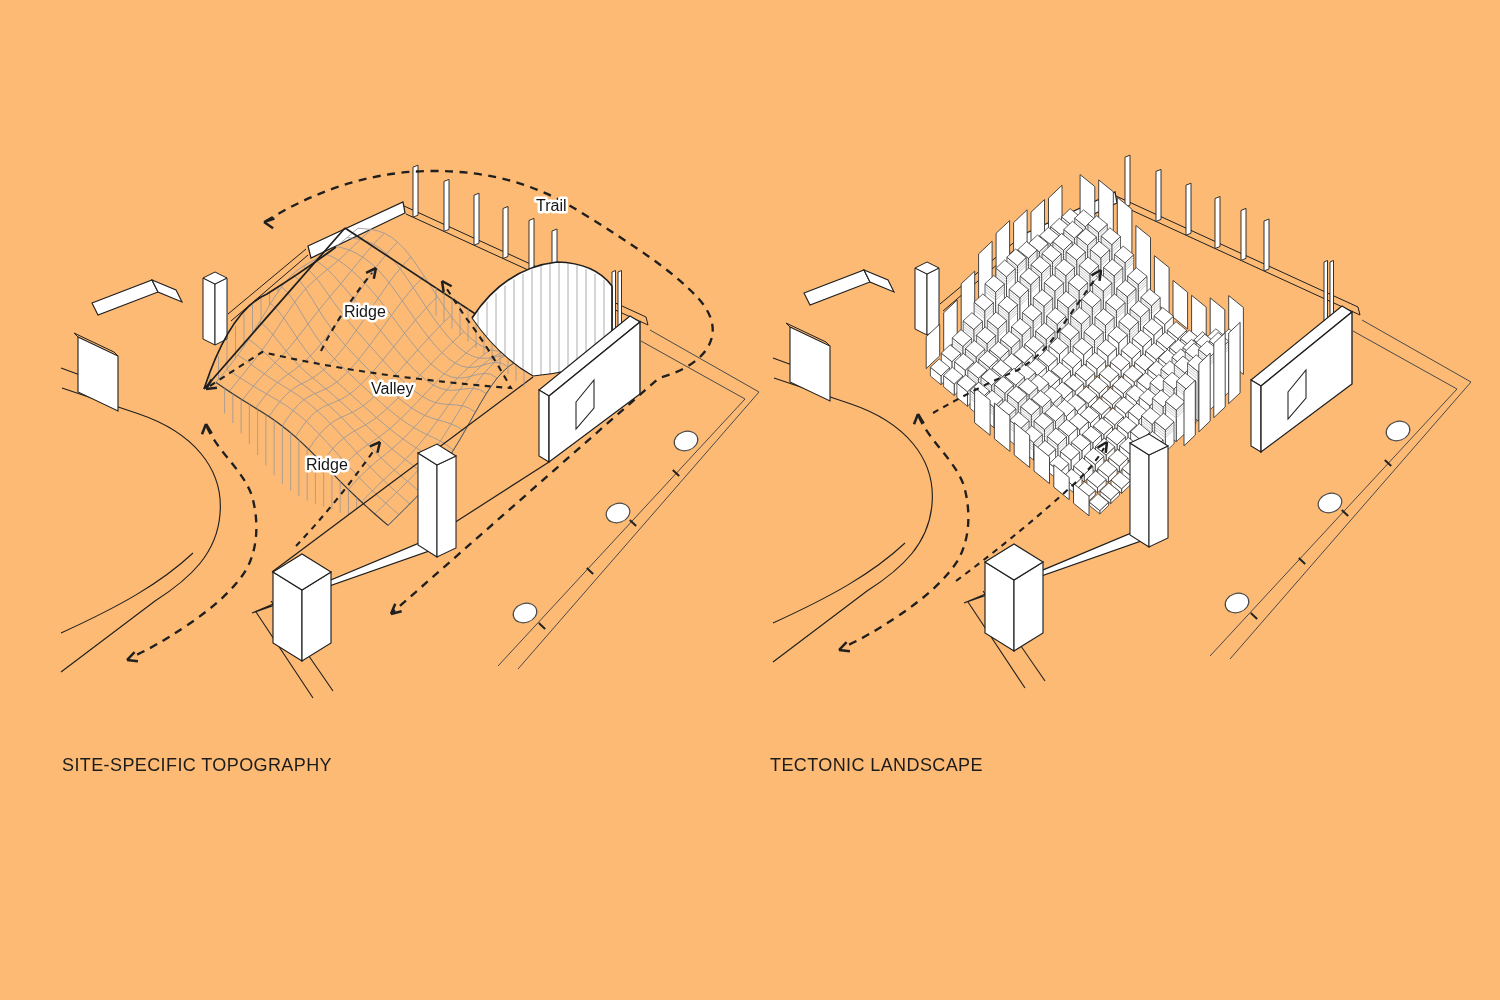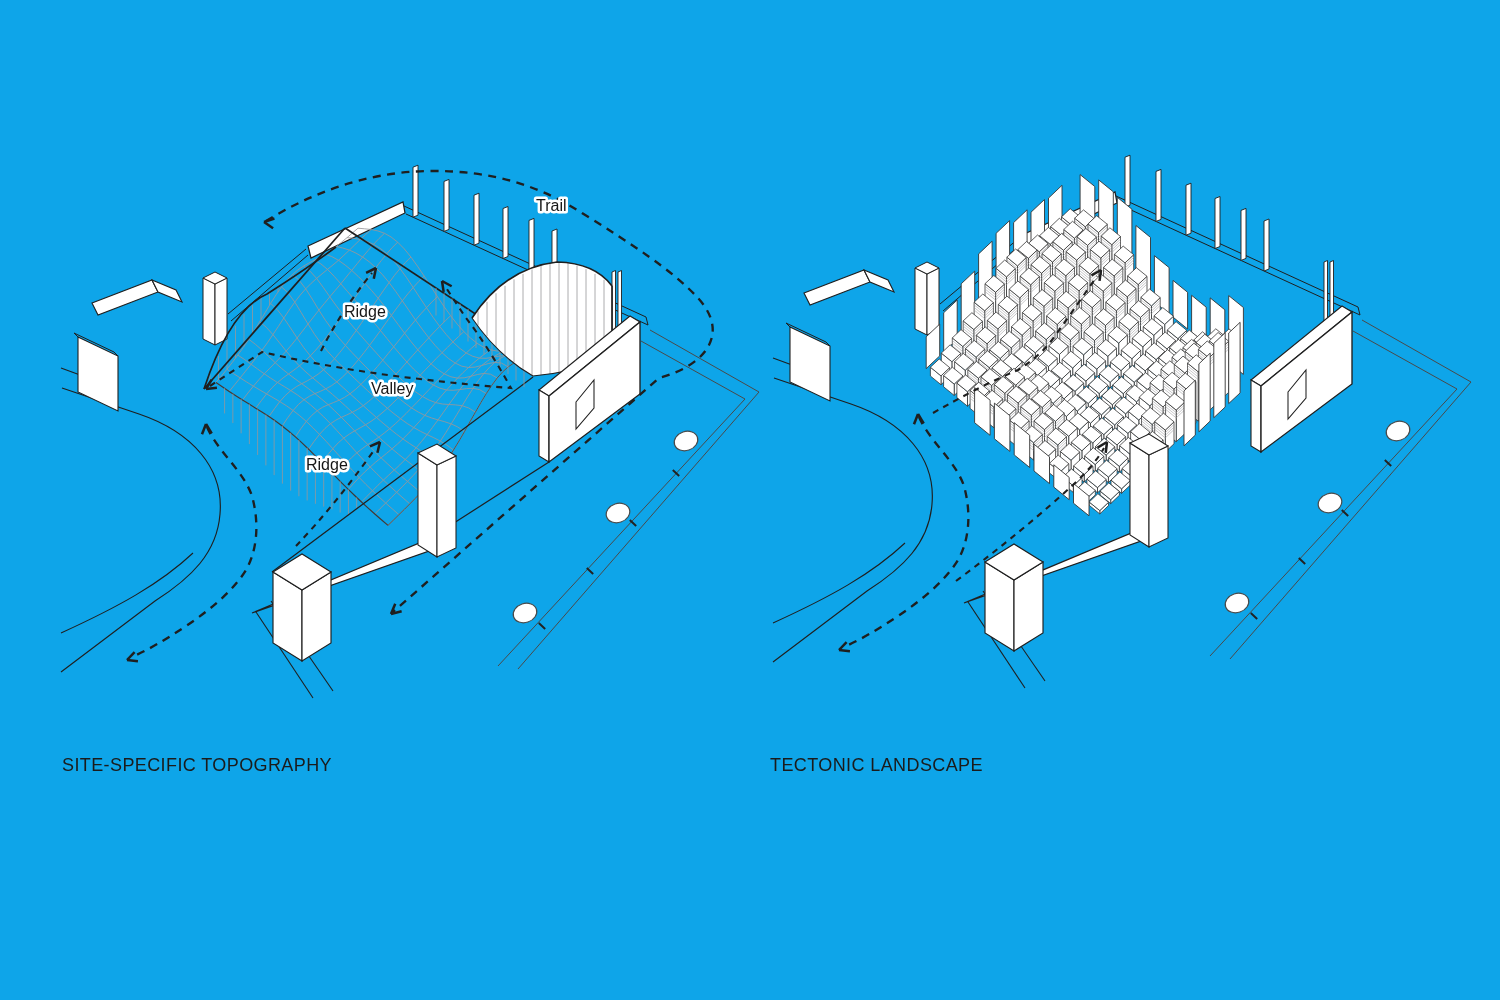--- a/index.html
+++ b/index.html
@@ -1,16 +1,16 @@
 <!DOCTYPE html>
 <html><head>
 <meta charset="utf-8">
 <style>
   html,body{margin:0;padding:0;background:#fff;}
-  .page{position:relative;width:1500px;height:1000px;background:#0ea5e9;overflow:hidden;
+  .page{position:relative;width:1500px;height:1000px;background:#fdba74;overflow:hidden;
         font-family:"Liberation Sans",sans-serif;}
   svg{position:absolute;left:0;top:0;}
   text.lbl{font-family:"Liberation Sans",sans-serif;font-size:16px;fill:#161616;
            paint-order:stroke;stroke:#ffffff;stroke-width:5px;stroke-linejoin:round;}
   text.caption{font-family:"Liberation Sans",sans-serif;font-size:18px;fill:#1b1b1b;
            letter-spacing:.4px;}
 </style>
 </head>
 <body>
 

